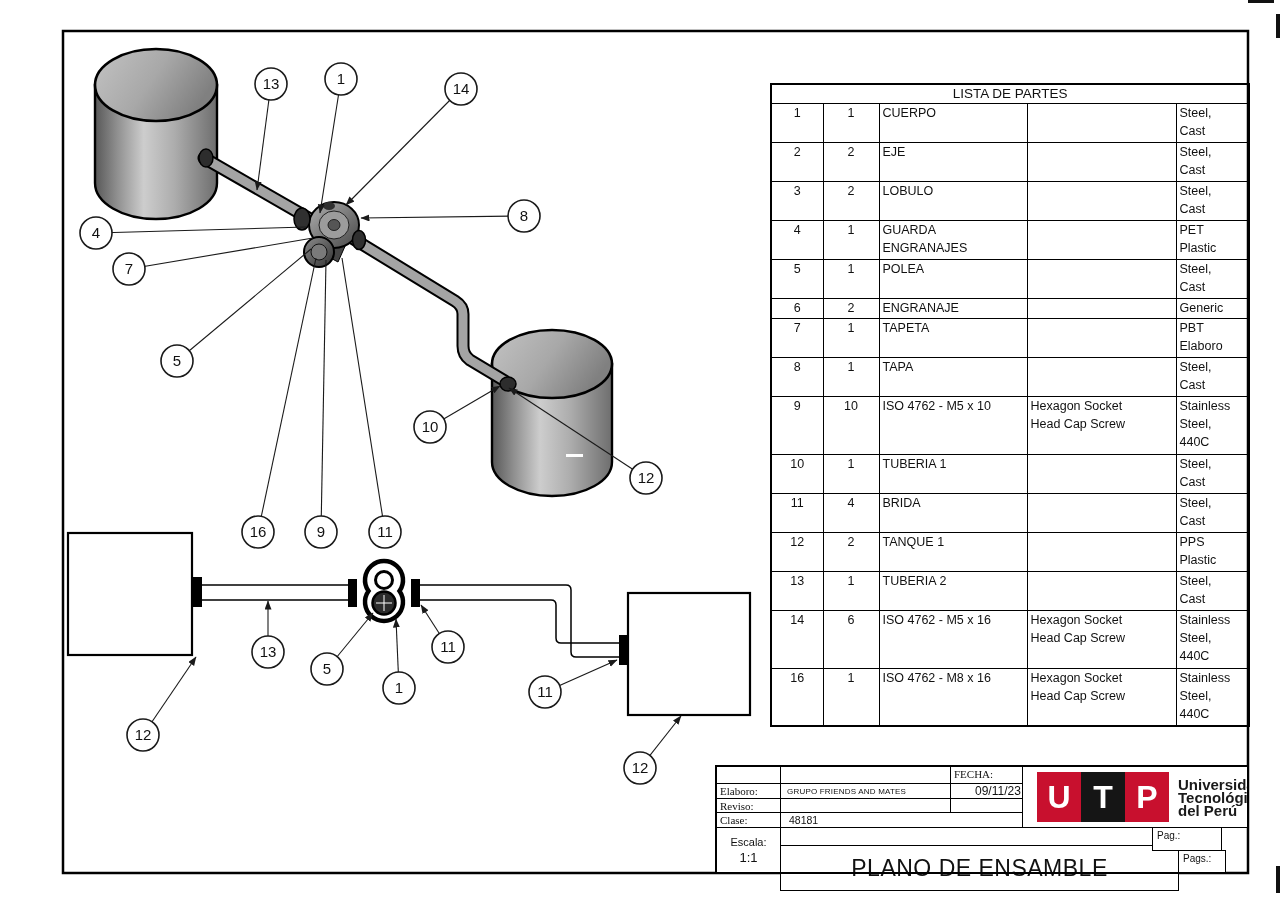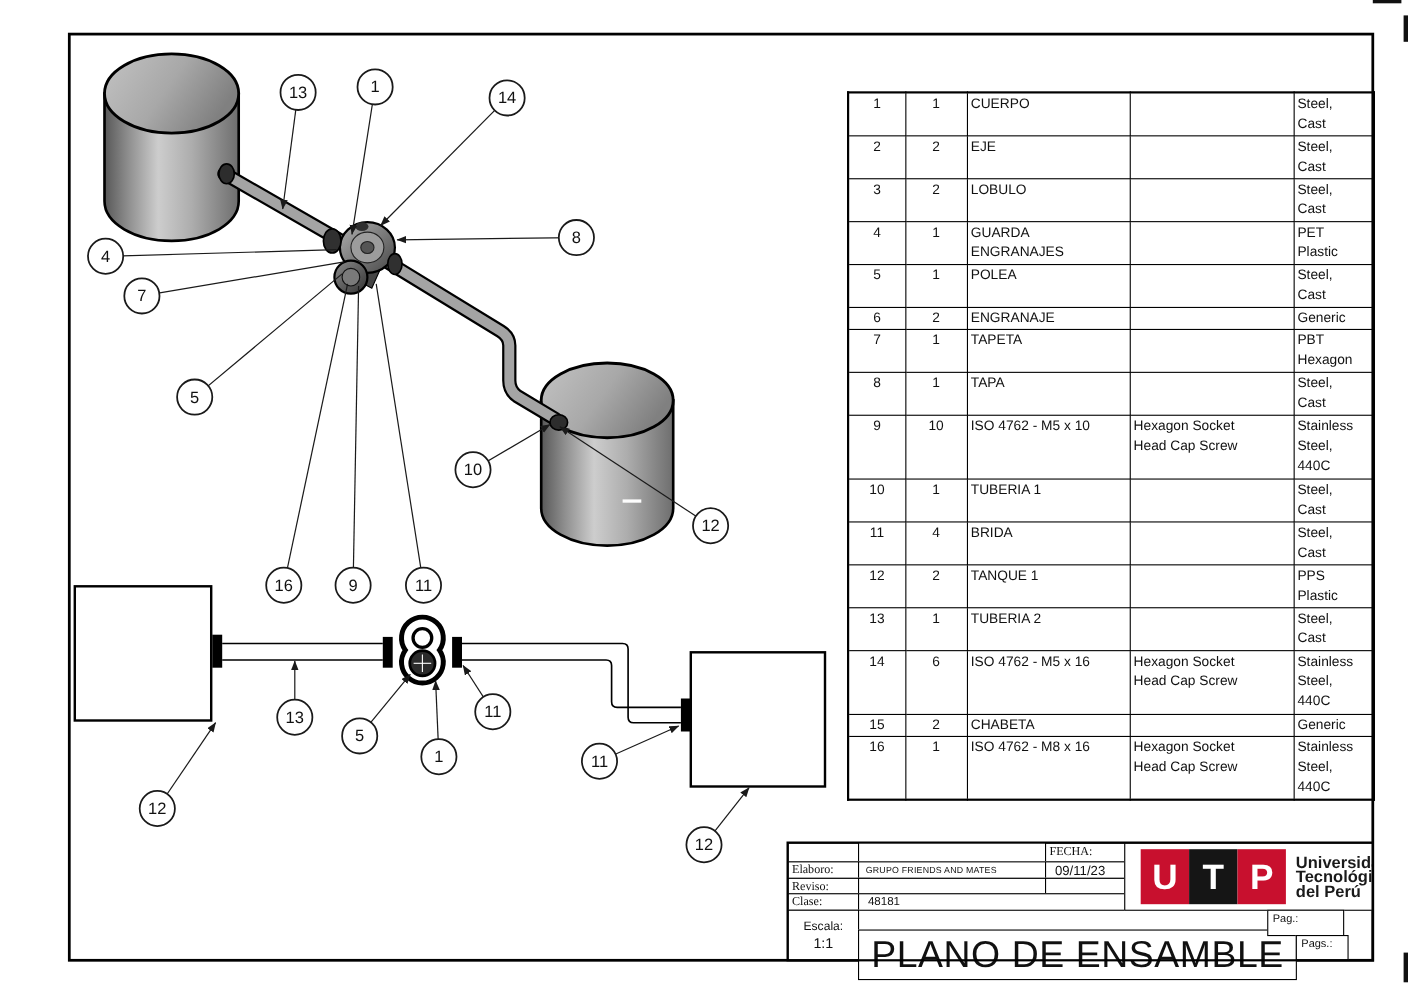--- a/index.html
+++ b/index.html
@@ -20,25 +20,25 @@
   table.parts-table tr.head-row th{text-align:center;vertical-align:middle;line-height:16px;}
   td.c-center{text-align:center;}
 
   
   .tb-cell{position:absolute;border:1px solid #000;box-sizing:border-box;background:#fff;
            font-size:11px;line-height:13px;overflow:hidden;}
   .tb-outline{position:absolute;border:2px solid #000;box-sizing:border-box;background:transparent;pointer-events:none;}
   .lbl{padding:1px 3px;font-family:Liberation Serif, serif;}
   .ctr{display:flex;align-items:center;justify-content:center;text-align:center;margin-top:18px;}
   .small-name{font-size:8px;letter-spacing:.2px;display:flex;align-items:center;padding-left:6px;}
-  .date-val{font-size:12px;display:flex;align-items:center;padding-left:8px;text-align:center;}
+  .date-val{font-size:12px;display:flex;align-items:center;padding-left:24px;text-align:center;}
   .clase-val{font-size:10.5px;display:flex;align-items:center;padding-left:8px;}
   .escala-cell{display:flex;flex-direction:column;align-items:center;justify-content:center;gap:2px;}
   .escala-cell .ev{font-size:13px;}
-  .main-title{font-size:34px;letter-spacing:.5px;}
+  .main-title{font-size:23px;letter-spacing:.5px;}
   .pag-cell{font-size:10px;padding:1px 4px;}
   .logo-cell{display:flex;align-items:center;padding-left:14px;border:1px solid #000;}
   .utp-tiles{display:flex;}
   .utp-tile{width:44px;height:50px;display:flex;align-items:center;justify-content:center;
             color:#fff;font-size:32px;font-weight:bold;}
   .utp-org{margin-left:9px;font-size:15px;font-weight:bold;line-height:13px;white-space:pre-line;color:#1a1a1a;}
 </style>
 </head>
 <body>
 
@@ -206,20 +206,23 @@
 
   <table class="parts-table">
     <colgroup>
       <col style="width:52px">
         <col style="width:56px">
         <col style="width:148px">
       <col style="width:149px">
         <col style="width:73px">
     </colgroup>
     <thead>
+      <tr class="title-row" style="height:19px">
+        <th colspan="5">LISTA DE PARTES</th>
+      </tr>
     </thead>
     <tbody id="parts-rows">
         <tr style="height: 39px;">
           <td class="c-center">1</td>
           <td class="c-center">1</td>
           <td>CUERPO</td>
           <td></td>
           <td>Steel,
 Cast</td>
         </tr>
@@ -262,21 +265,21 @@
           <td>ENGRANAJE</td>
           <td></td>
           <td>Generic</td>
         </tr>
         <tr style="height: 39px;">
           <td class="c-center">7</td>
           <td class="c-center">1</td>
           <td>TAPETA</td>
           <td></td>
           <td>PBT
-Hexagon</td>
+Elaboro</td>
         </tr>
         <tr style="height: 39px;">
           <td class="c-center">8</td>
           <td class="c-center">1</td>
           <td>TAPA</td>
           <td></td>
           <td>Steel,
 Cast</td>
         </tr>
         <tr style="height: 58px;">
@@ -323,27 +326,20 @@
         </tr>
         <tr style="height: 58px;">
           <td class="c-center">14</td>
           <td class="c-center">6</td>
           <td>ISO 4762 - M5 x 16</td>
           <td>Hexagon Socket
 Head Cap Screw</td>
           <td>Stainless
 Steel,
 440C</td>
-        </tr>
-        <tr style="height: 20px;">
-          <td class="c-center">15</td>
-          <td class="c-center">2</td>
-          <td>CHABETA</td>
-          <td></td>
-          <td>Generic</td>
         </tr>
         <tr style="height: 58px;">
           <td class="c-center">16</td>
           <td class="c-center">1</td>
           <td>ISO 4762 - M8 x 16</td>
           <td>Hexagon Socket
 Head Cap Screw</td>
           <td>Stainless
 Steel,
 440C</td>

